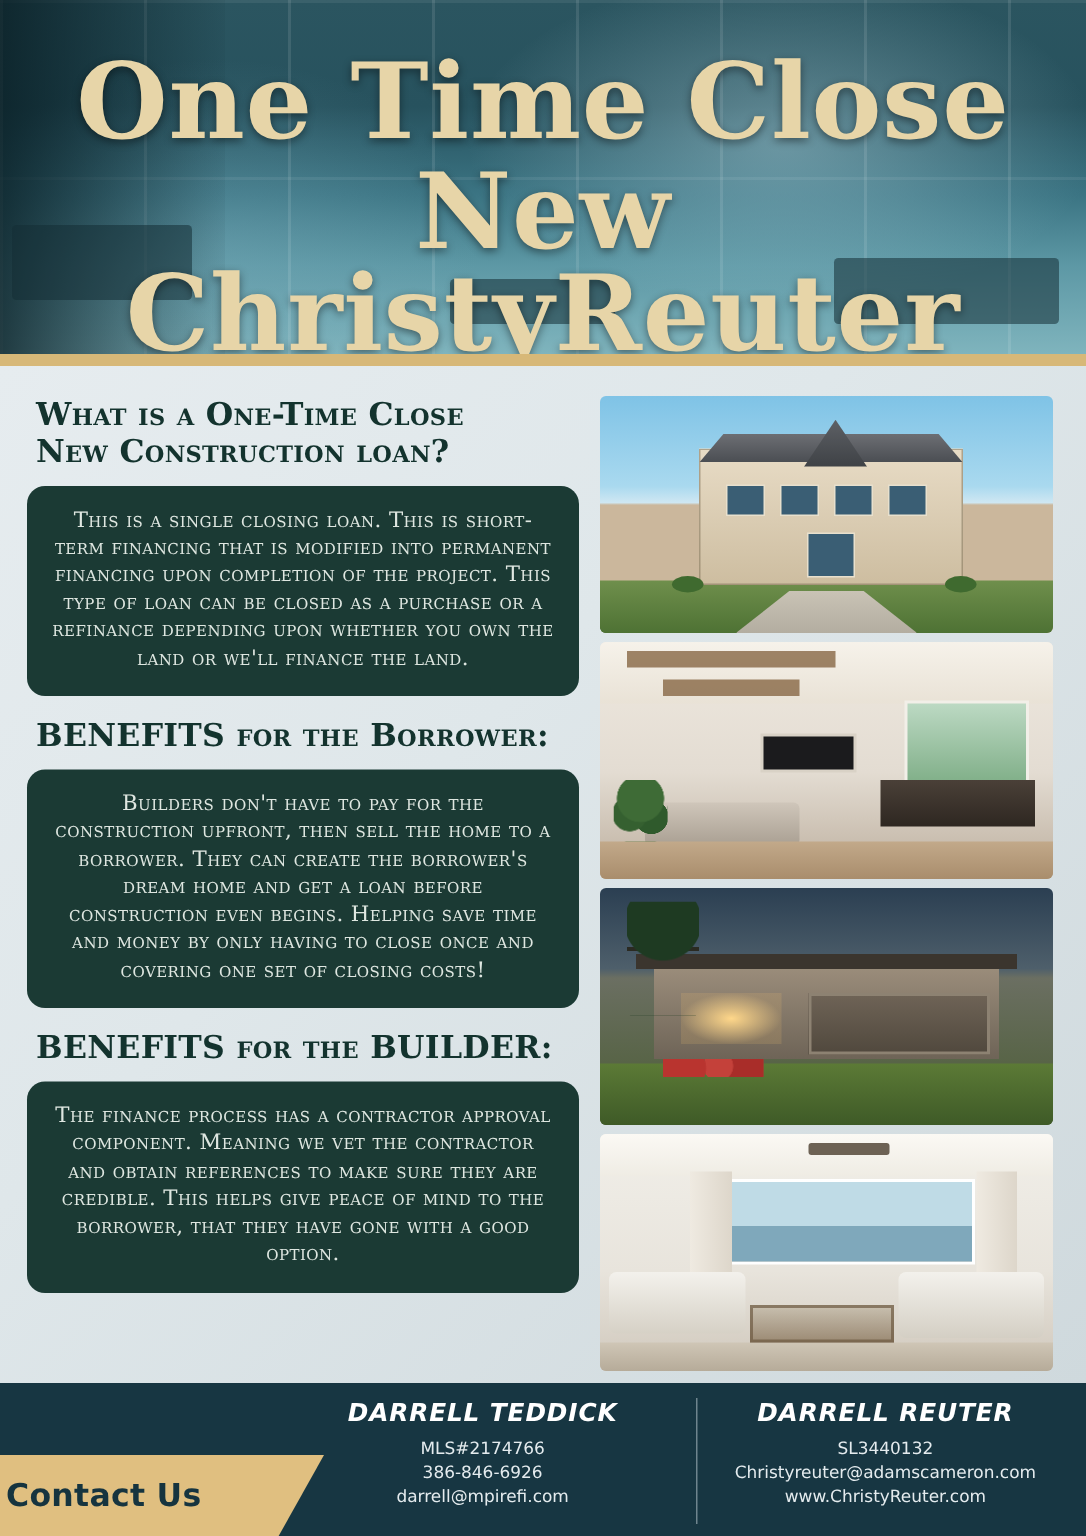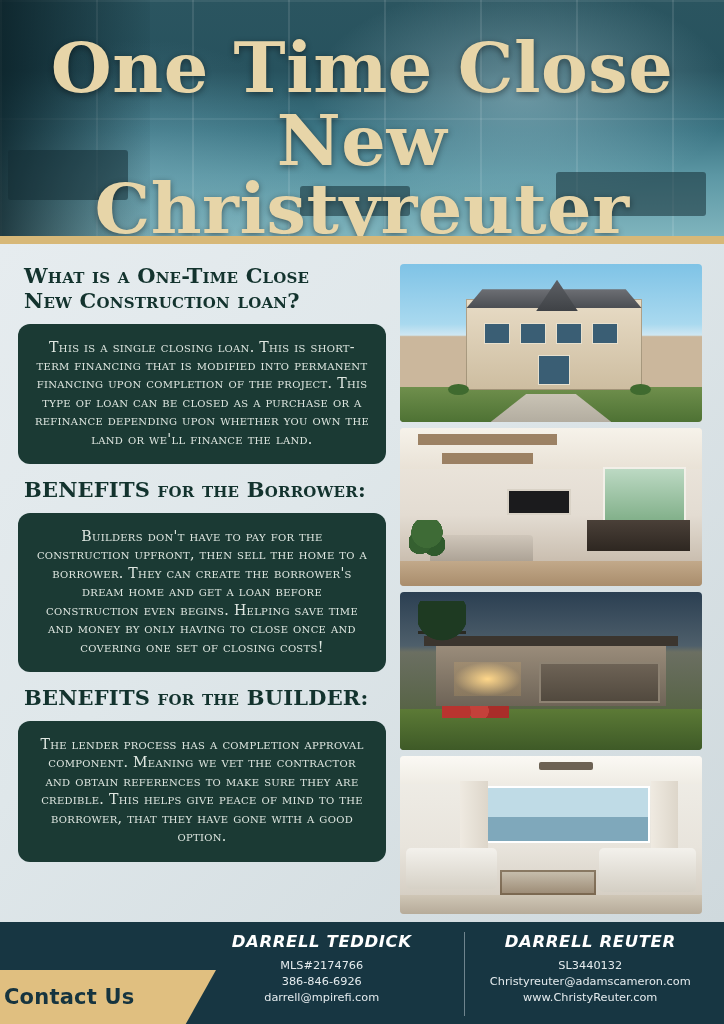--- a/index.html
+++ b/index.html
@@ -348,21 +348,21 @@
     <div class="hero-photo"></div>
     <div class="hero-panes"></div>
     <div class="hero-dark-left"></div>
     <div class="hero-furn" style="left:8px;top:150px;width:120px;height:50px;"></div>
     <div class="hero-furn" style="right:18px;top:172px;width:150px;height:44px;"></div>
     <div class="hero-furn" style="left:300px;top:186px;width:110px;height:30px;"></div>
 
     <div class="hero-title-wrap">
       <div class="hero-title">
         <span class="l1">One Time Close</span>
-        <span class="l2">New Christyreuter</span>
+        <span class="l2">New ChristyReuter</span>
       </div>
     </div>
   </div>
 
   <div class="gold-bar"></div>
 
   <div class="body-area">
 
     <div class="left-col">
 
@@ -374,21 +374,21 @@
         <p>This is a single closing loan. This is short-term financing that is modified into permanent financing upon completion of the project. This type of loan can be closed as a purchase or a refinance depending upon whether you own the land or we'll finance the land.</p>
       </div>
 
       <h2 class="sec-head tight">BENEFITS for the Borrower:</h2>
       <div class="card">
         <p>Builders don't have to pay for the construction upfront, then sell the home to a borrower. They can create the borrower's dream home and get a loan before construction even begins. Helping save time and money by only having to close once and covering one set of closing costs!</p>
       </div>
 
       <h2 class="sec-head tight">BENEFITS for the BUILDER:</h2>
       <div class="card">
-        <p>The lender process has a completion approval component. Meaning we vet the contractor and obtain references to make sure they are credible. This helps give peace of mind to the borrower, that they have gone with a good option.</p>
+        <p>The finance process has a contractor approval component. Meaning we vet the contractor and obtain references to make sure they are credible. This helps give peace of mind to the borrower, that they have gone with a good option.</p>
       </div>
 
     </div>
 
     <div class="right-col">
 
       <div class="photo p1">
         <div class="lawn"></div>
         <div class="drive"></div>
         <div class="house"></div>

